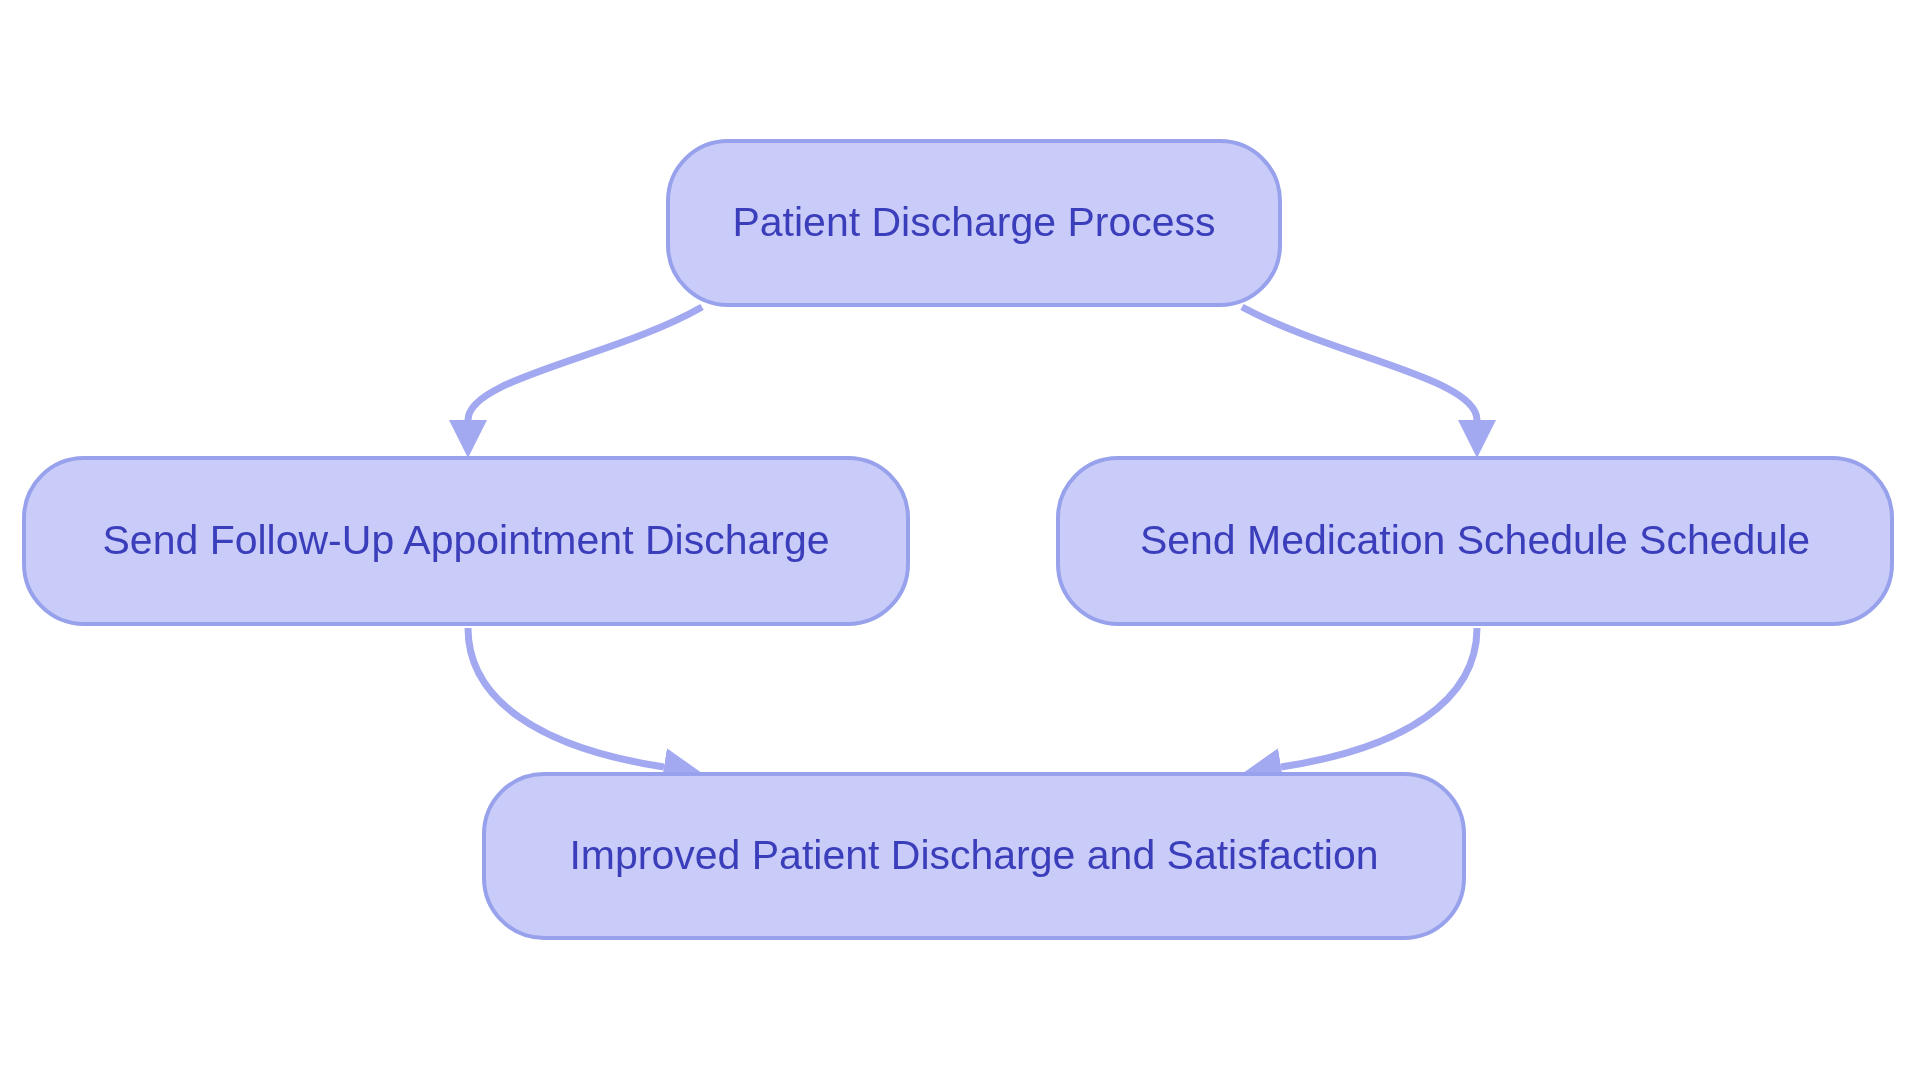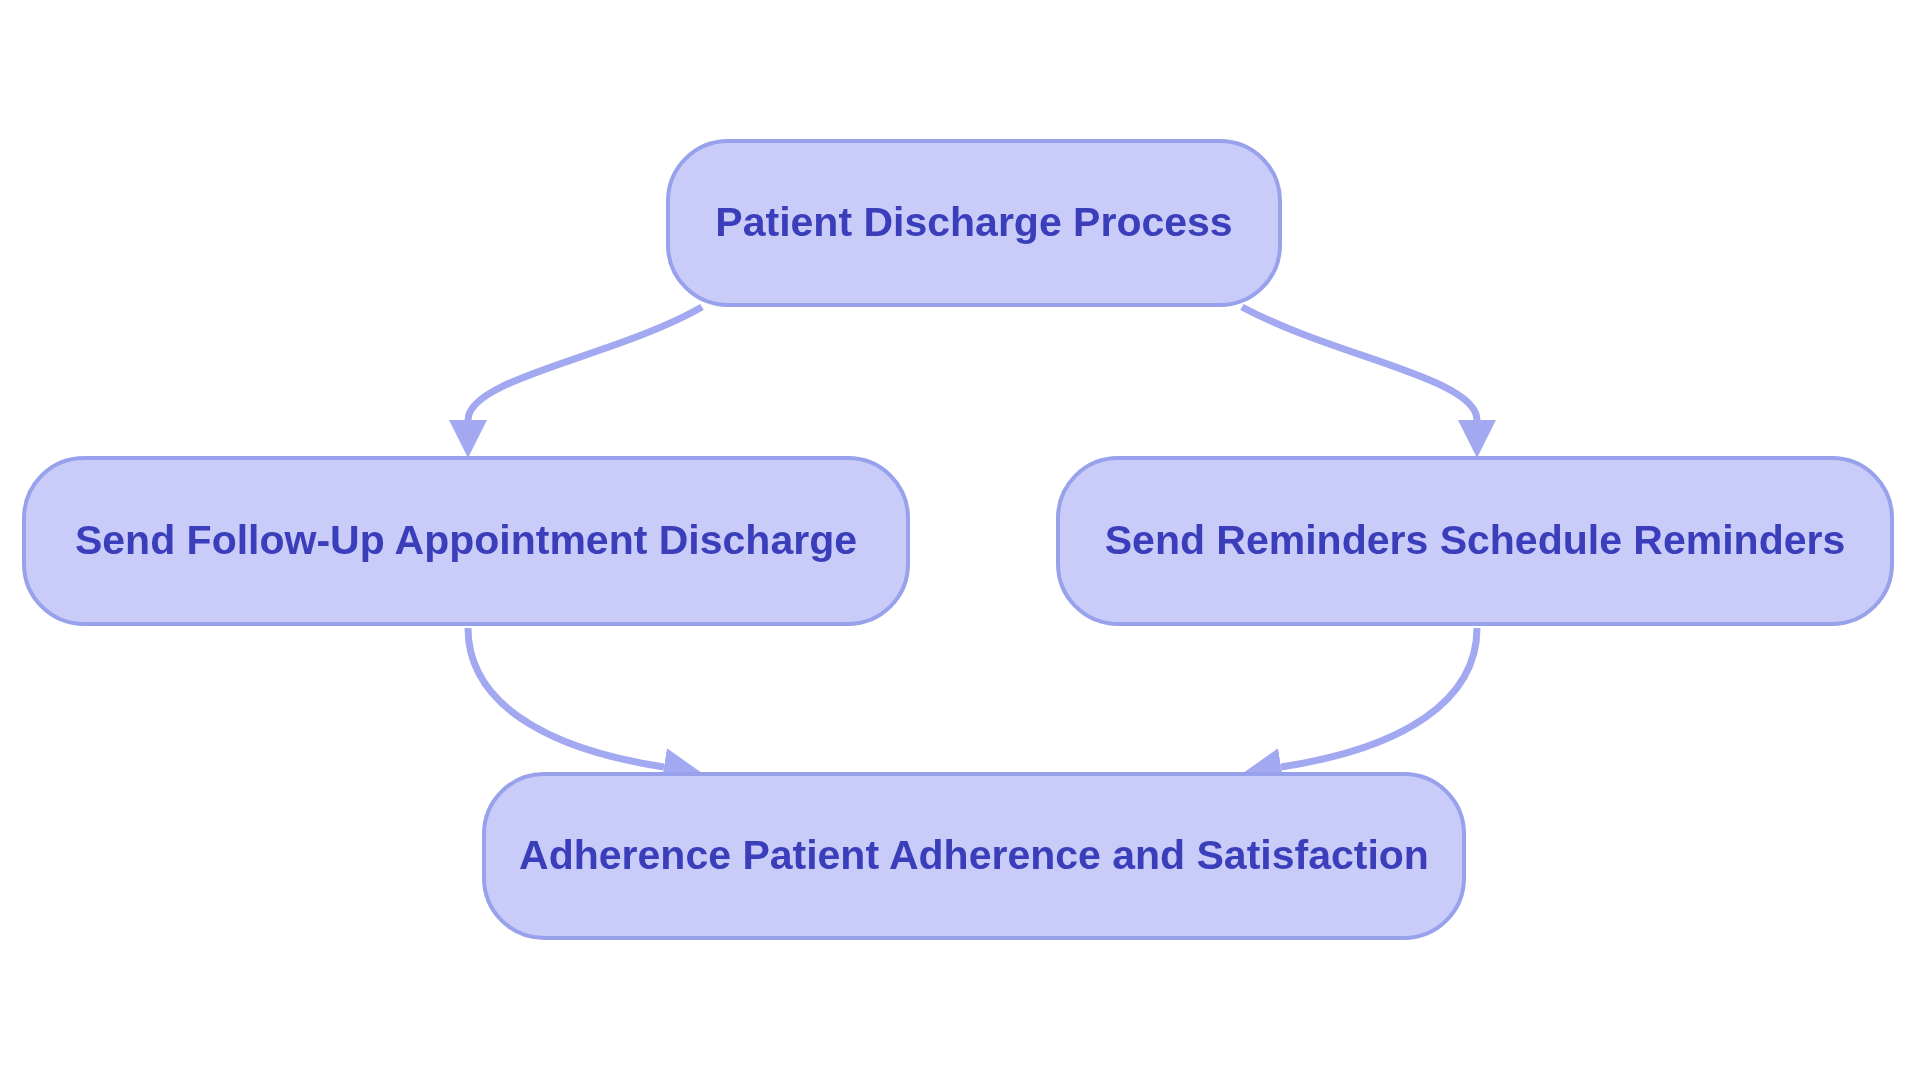--- a/index.html
+++ b/index.html
@@ -7,21 +7,20 @@
     padding: 0;
     background: #ffffff;
   }
   .canvas {
     position: relative;
     width: 1920px;
     height: 1083px;
     background: var(--bg, #ffffff);
     overflow: hidden;
     font-family: "Liberation Sans", "DejaVu Sans", sans-serif;
-    font-weight: bold;
   }
   .edges {
     position: absolute;
     left: 0;
     top: 0;
     width: 1920px;
     height: 1083px;
   }
   .edge {
     fill: none;
@@ -71,20 +70,20 @@
 
   <div class="node node-discharge">
     <span>Patient Discharge Process</span>
   </div>
 
   <div class="node node-followup">
     <span>Send Follow-Up Appointment Discharge</span>
   </div>
 
   <div class="node node-medication">
-    <span>Send Reminders Schedule Reminders</span>
+    <span>Send Medication Schedule Schedule</span>
   </div>
 
   <div class="node node-outcome">
-    <span>Adherence Patient Adherence and Satisfaction</span>
+    <span>Improved Patient Discharge and Satisfaction</span>
   </div>
 
 </div>
 
 </body></html>

